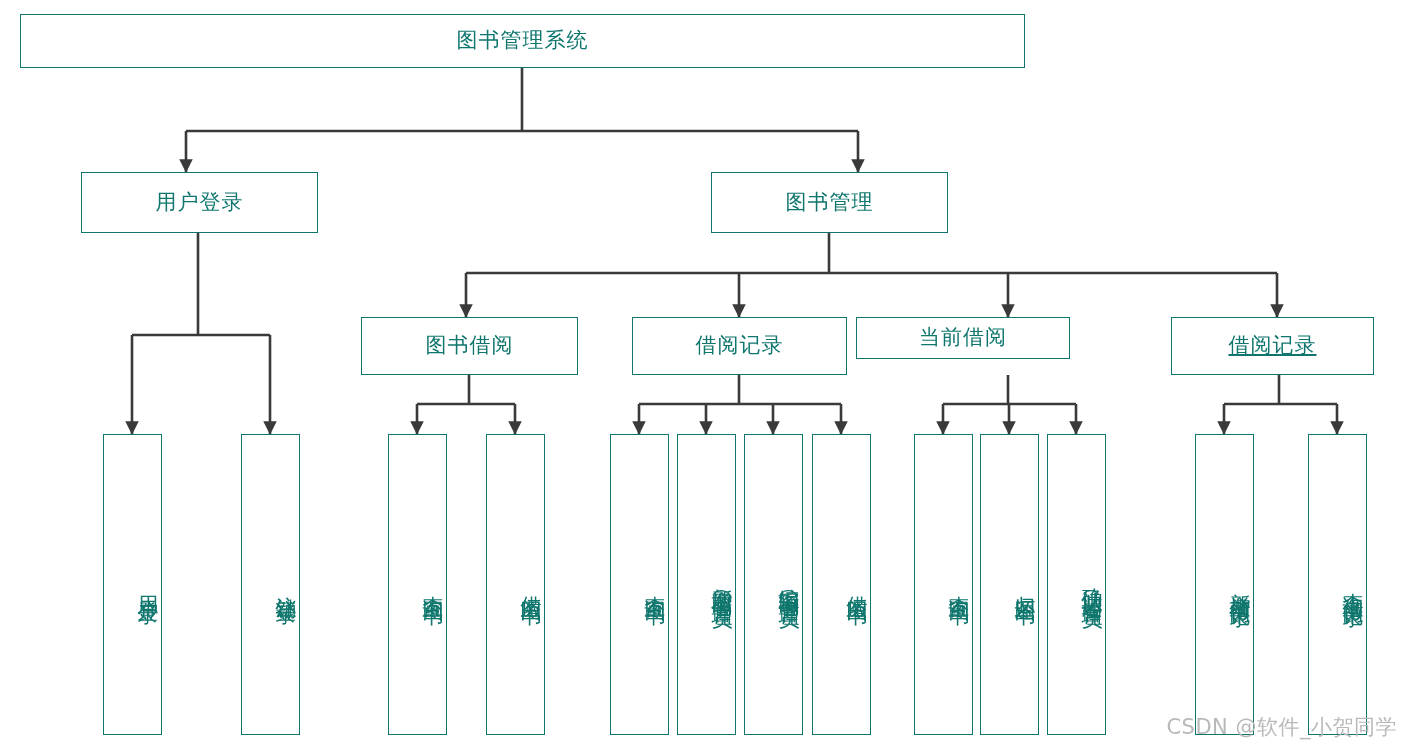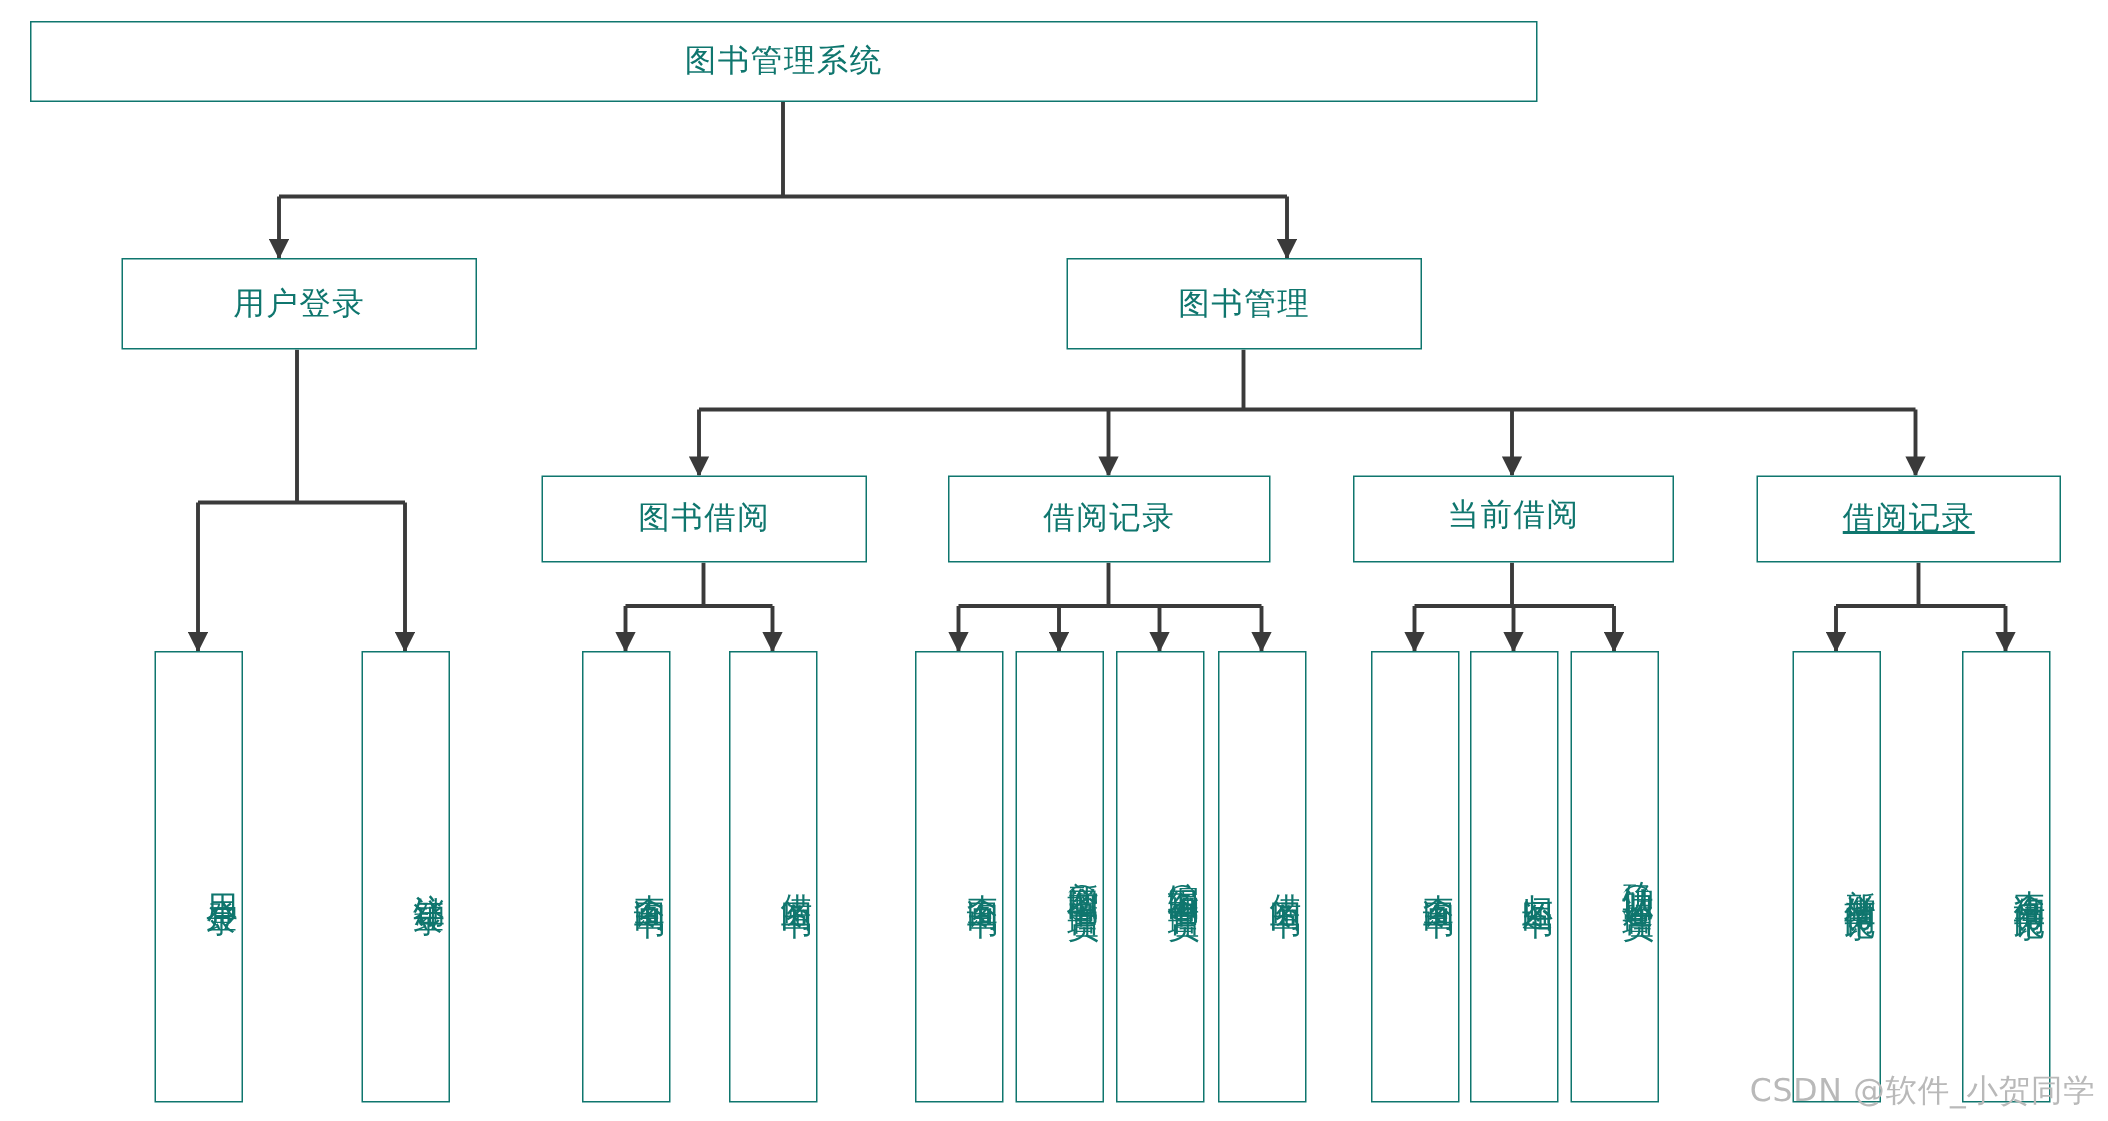--- a/index.html
+++ b/index.html
@@ -143,21 +143,21 @@
   <div class="node horizontal" style="left:711px; top:172px; width:237px; height:61px;">
     <span class="label">图书管理</span>
   </div>
 
   <div class="node horizontal" style="left:361px; top:317px; width:217px; height:58px;">
     <span class="label">图书借阅</span>
   </div>
   <div class="node horizontal" style="left:632px; top:317px; width:215px; height:58px;">
     <span class="label">借阅记录</span>
   </div>
-  <div class="node horizontal" style="left:902px; top:317px; width:214px; height:58px;font-family:Liberation Mono, monospace;">
+  <div class="node horizontal" style="left:856px; top:317px; width:214px; height:42px;">
     <span class="label">当前借阅</span>
   </div>
   <div class="node horizontal" style="left:1171px; top:317px; width:203px; height:58px;text-decoration:underline;">
     <span class="label">借阅记录</span>
   </div>
 
   <div class="node vertical" style="left:103px; top:434px; width:59px; height:301px;">
     <span class="label">用户登录</span>
   </div>
   <div class="node vertical" style="left:241px; top:434px; width:59px; height:301px;">

